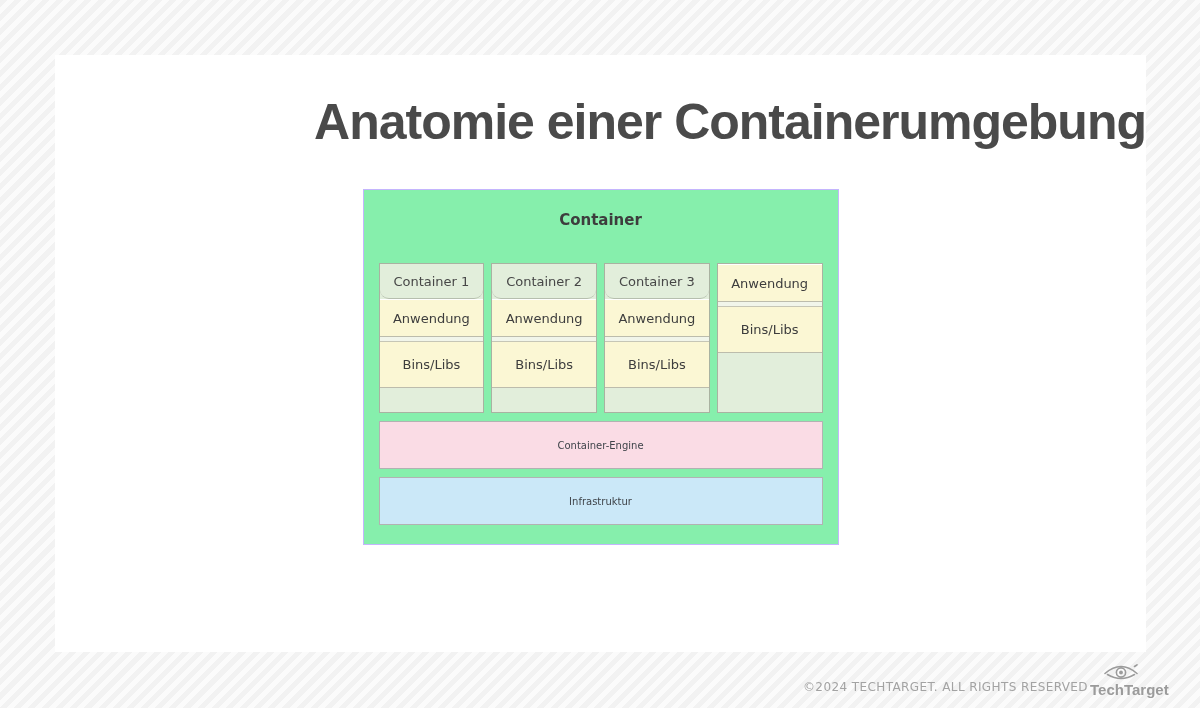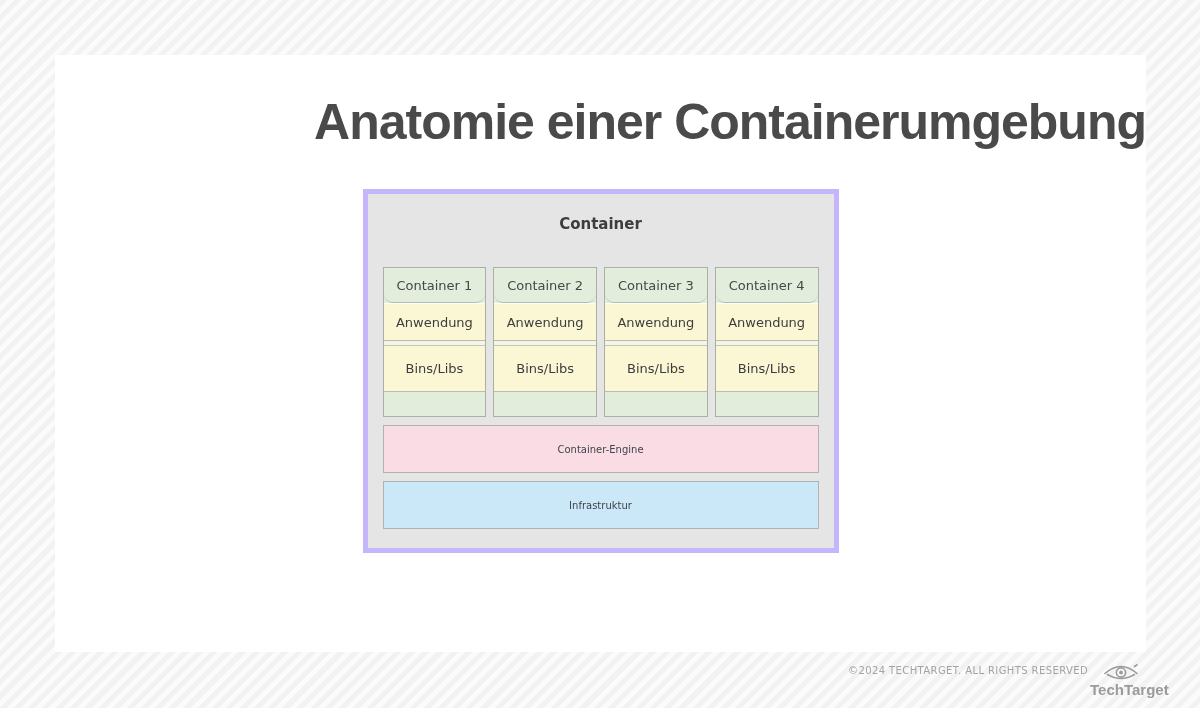--- a/index.html
+++ b/index.html
@@ -38,22 +38,22 @@
     font-weight: bold;
     font-size: 50px;
     line-height: 55px;
     letter-spacing: -1px;
     color: #4a4a4a;
   }
 
   .diagram-panel {
     width: 476px;
     margin: 39px auto 10px;
-    background: #e5e5e5;
-    border: 5px solid #c4b5fd;
+    background: #86efac;
+    border: 1px solid #c4b5fd;
     padding: 0 15px 19px 15px;
   }
 
   .diagram-title {
     padding-top: 21px;
     height: 41px;
     text-align: center;
     font-size: 15px;
     font-weight: bold;
     color: #3d3d3d;
@@ -131,22 +131,22 @@
     color: #3f444a;
   }
 
   .layer-engine { background: #fadce5; }
   .layer-host   { background: #d9cfe7; }
   .layer-infra  { background: #cbe8f8; }
 
   .copyright {
     position: absolute;
     right: 112px;
-    bottom: 32px;
-    font-size: 10px;
+    bottom: 14px;
+    font-size: 12px;
     letter-spacing: 0.4px;
     color: #a3a3a3;
     white-space: nowrap;
   }
 
   .brand {
     position: absolute;
     right: 48px;
     bottom: 10px;
     width: 62px;
@@ -196,21 +196,20 @@
 
         <div class="container-col">
           <div class="col-header">Container 3</div>
           <div class="app-box">Anwendung</div>
           <div class="col-gap"></div>
           <div class="bins-box">Bins/Libs</div>
           <div class="col-bottom-filler"></div>
         </div>
 
         <div class="container-col">
-          <div class="col-header">Container 4</div>
           <div class="app-box">Anwendung</div>
           <div class="col-gap"></div>
           <div class="bins-box">Bins/Libs</div>
           <div class="col-bottom-filler"></div>
         </div>
 
       </div>
 
       <div class="layer layer-engine">Container-Engine</div>
       <div class="layer layer-infra">Infrastruktur</div>

